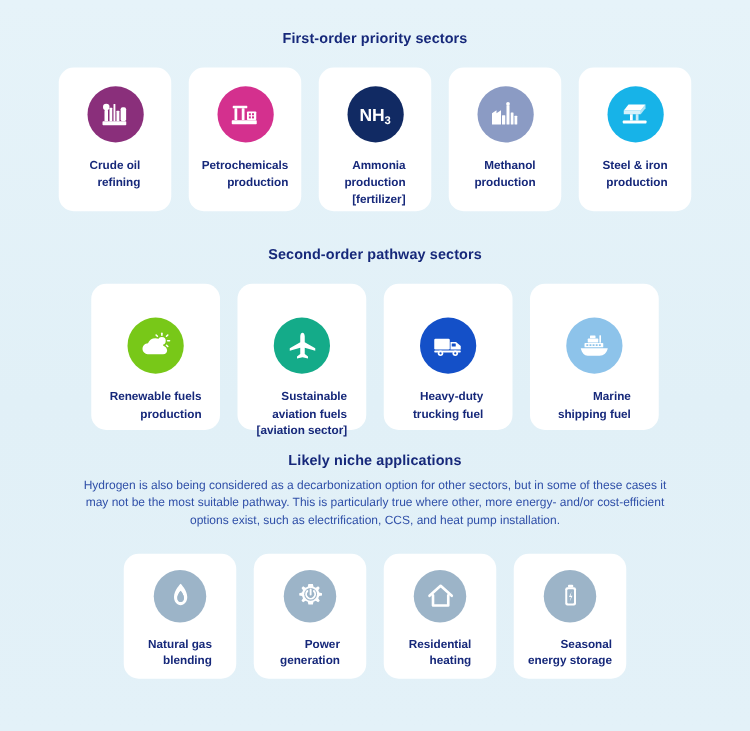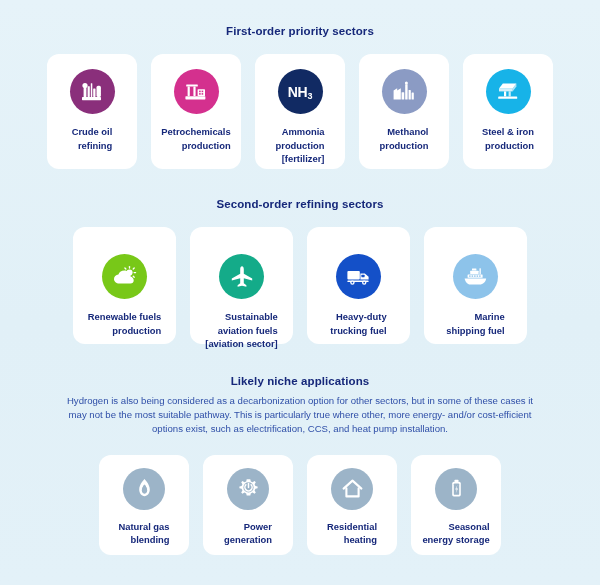--- a/index.html
+++ b/index.html
@@ -98,21 +98,21 @@
     padding: 0 4px;
   }
   .card.r3 .card-label { margin-top: 10px; }
 
   .row1-wrap { position: absolute; top: 25px; left: 0; width: 600px; }
   .row1-cards { margin-top: 17px; }
 
   .row2-wrap { position: absolute; top: 198px; left: 0; width: 600px; }
   .row2-cards { margin-top: 17px; }
 
-  .row3-wrap { position: absolute; top: 375px; left: 0; width: 600px; }
+  .row3-wrap { position: absolute; top: 363px; left: 0; width: 600px; }
   .row3-cards { margin-top: 18px; }
 </style>
 </head>
 <body>
 
 <div class="page">
 
   <div class="row1-wrap">
     <div class="section-title">First-order priority sectors</div>
     <div class="card-row row1-cards">
@@ -184,21 +184,21 @@
             <path d="M13.6 12.4 L15.8 12.4 L15.8 17.4 L13.6 17.4 Z" opacity="0.75"></path>
           </svg>
         </div>
         <div class="card-label">Steel &amp; iron<br>production</div>
       </div>
 
     </div>
   </div>
 
   <div class="row2-wrap">
-    <div class="section-title">Second-order refining sectors</div>
+    <div class="section-title">Second-order pathway sectors</div>
     <div class="card-row row2-cards">
 
       <div class="card r2">
         <div class="icon-circle" style="background:#78c818">
           <svg width="27" height="27" viewBox="0 0 27 27" fill="#fff">
             <circle cx="18.5" cy="9.6" r="3.1"></circle>
             <g stroke="#fff" stroke-width="1.3" stroke-linecap="round">
               <line x1="18.5" y1="3.6" x2="18.5" y2="5.1"></line>
               <line x1="23.2" y1="5.0" x2="22.2" y2="6.0"></line>
               <line x1="24.6" y1="9.6" x2="23.1" y2="9.6"></line>

